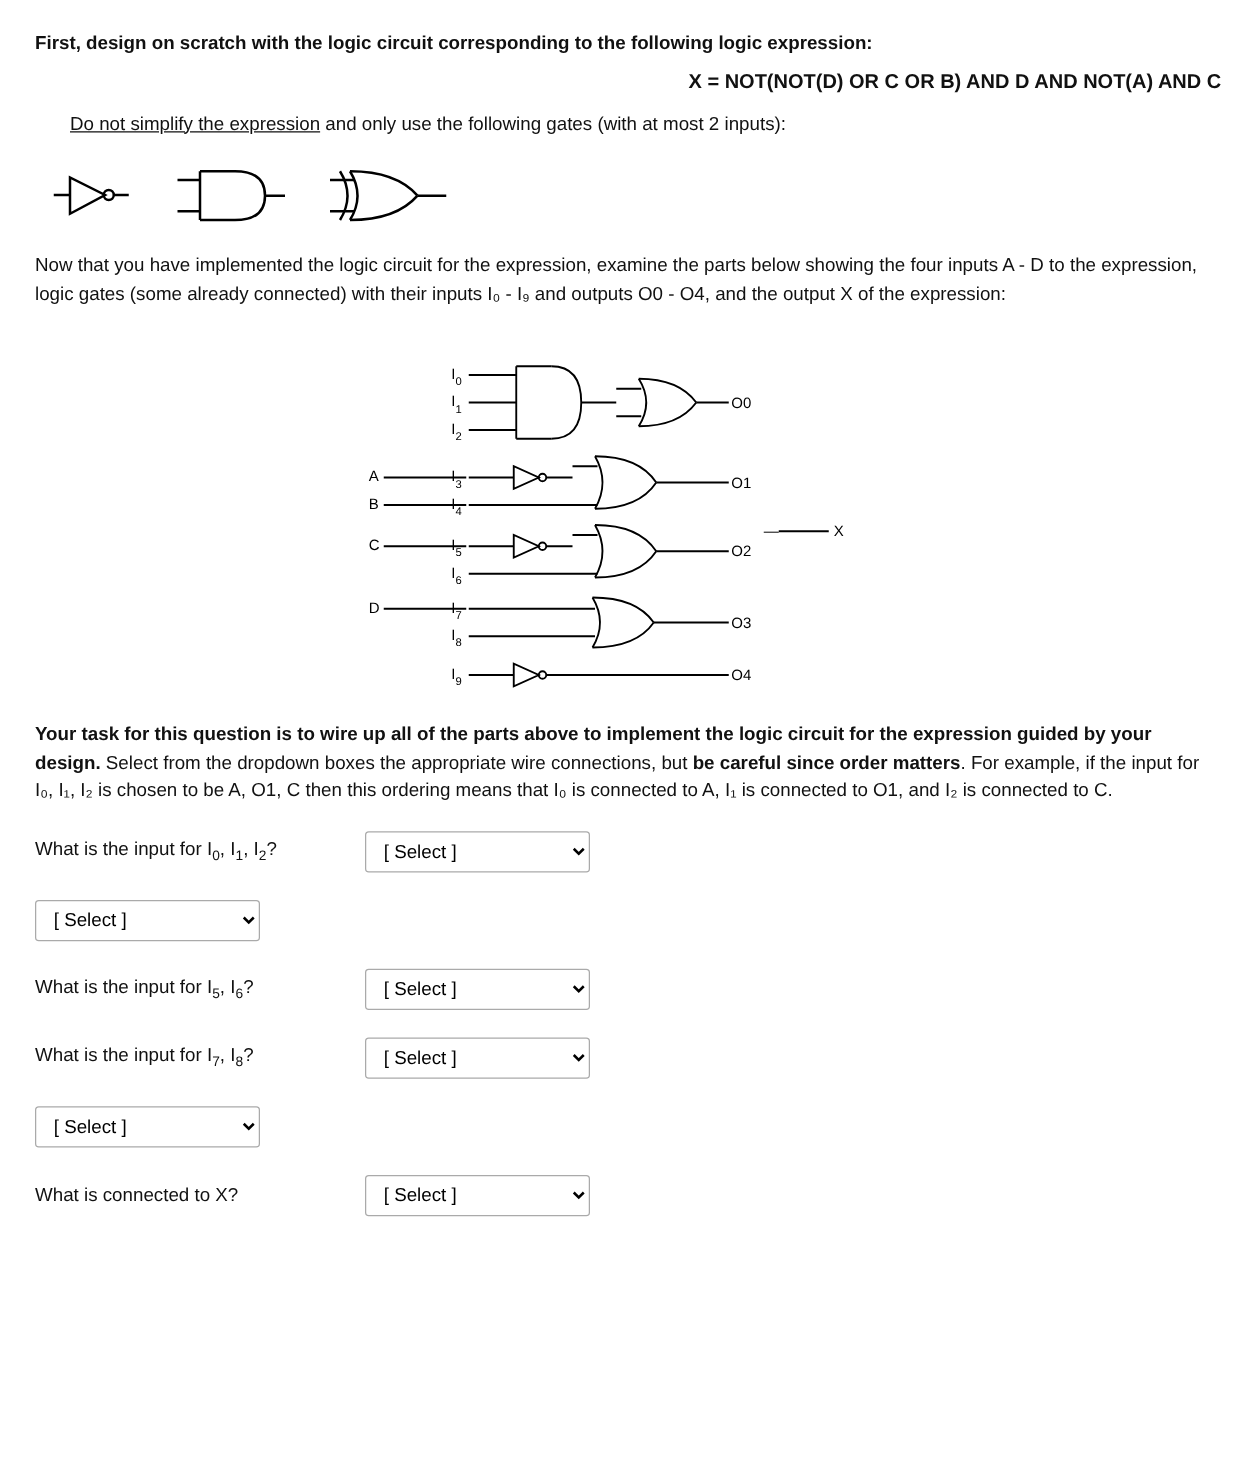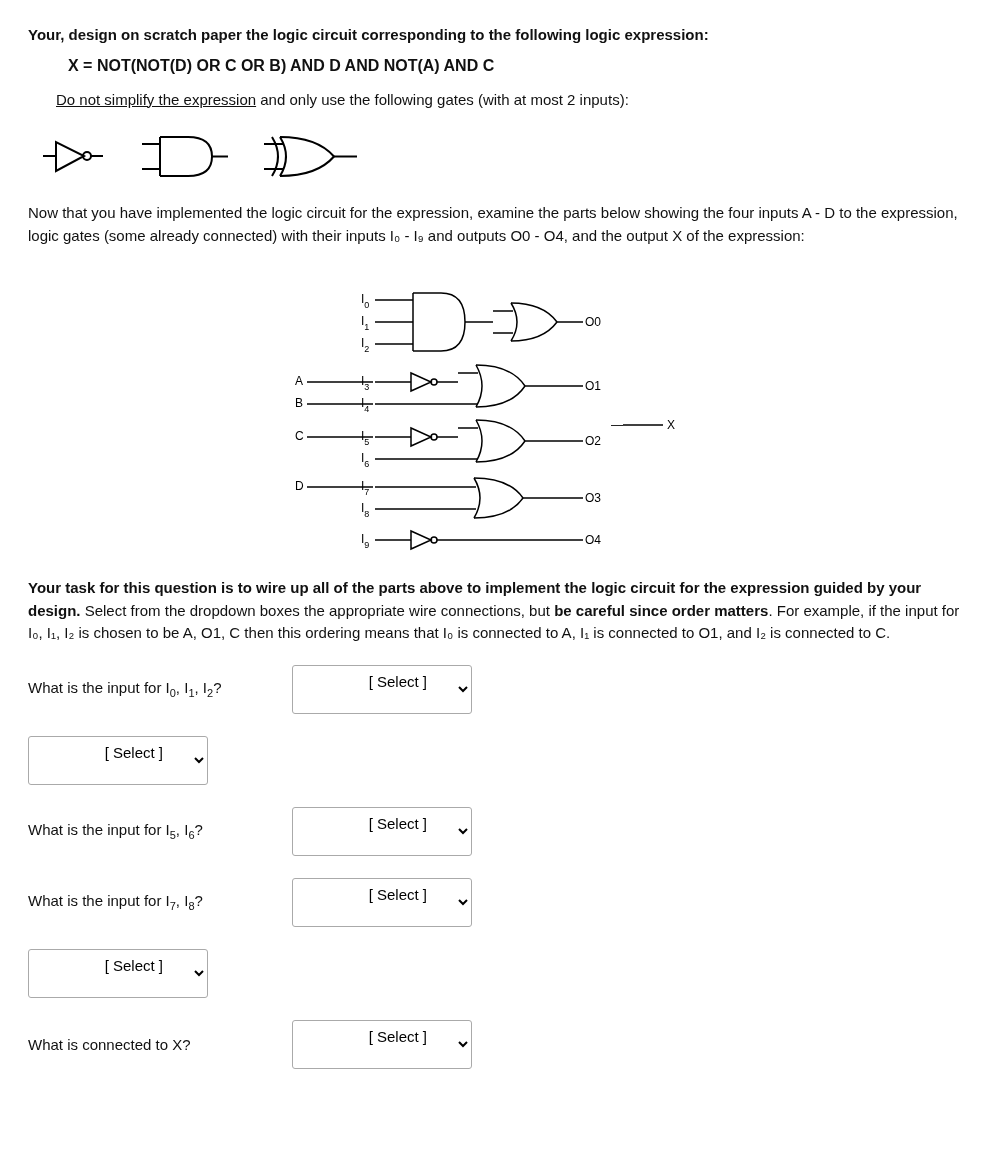--- a/index.html
+++ b/index.html
@@ -10,20 +10,21 @@
       background: #fff;
       padding: 24px 28px;
       max-width: 1005px;
     }
     .underline { text-decoration: underline; }
     p { margin-bottom: 10px; line-height: 1.5; }
     .expression-block {
       margin: 10px 0 14px 40px;
       font-weight: bold;
       font-size: 16px;
+      text-align: right;
     }
     .gates-row {
       display: flex;
       align-items: center;
       gap: 32px;
       margin: 18px 0 18px 10px;
     }
     .circuit-diagram {
       display: flex;
       justify-content: center;
@@ -44,40 +45,39 @@
     .question-label {
       font-size: 15px;
       min-width: 260px;
     }
     .question-label sub {
       font-size: 11px;
     }
     select {
       border: 1px solid #aaa;
       border-radius: 3px;
-      padding: 6px 28px 22px 10px;
+      padding: 6px 28px 6px 10px;
       font-size: 15px;
       background: #fff;
       cursor: pointer;
       min-width: 180px;
       appearance: auto;
-      text-align: right;
     }
     .bold-section {
       margin-top: 10px;
       line-height: 1.6;
     }
     .bold-section b { font-weight: bold; }
     .italic-u { text-decoration: underline; margin-left: 28px; }
   </style>
 </head>
 <body>
 
 <p>
-  <span><strong>Your, design on scratch paper the logic circuit corresponding to the following logic expression:</strong></span>
+  <span><strong>First, design on scratch with the logic circuit corresponding to the following logic expression:</strong></span>
 </p>
 
 <div class="expression-block">X = NOT(NOT(D) OR C OR B) AND D AND NOT(A) AND C</div>
 
 <p>
   <span class="underline italic-u">Do not simplify the expression</span><span> and only use the following gates (with at most 2 inputs):</span>
 </p>
 
 <div class="gates-row">
 

